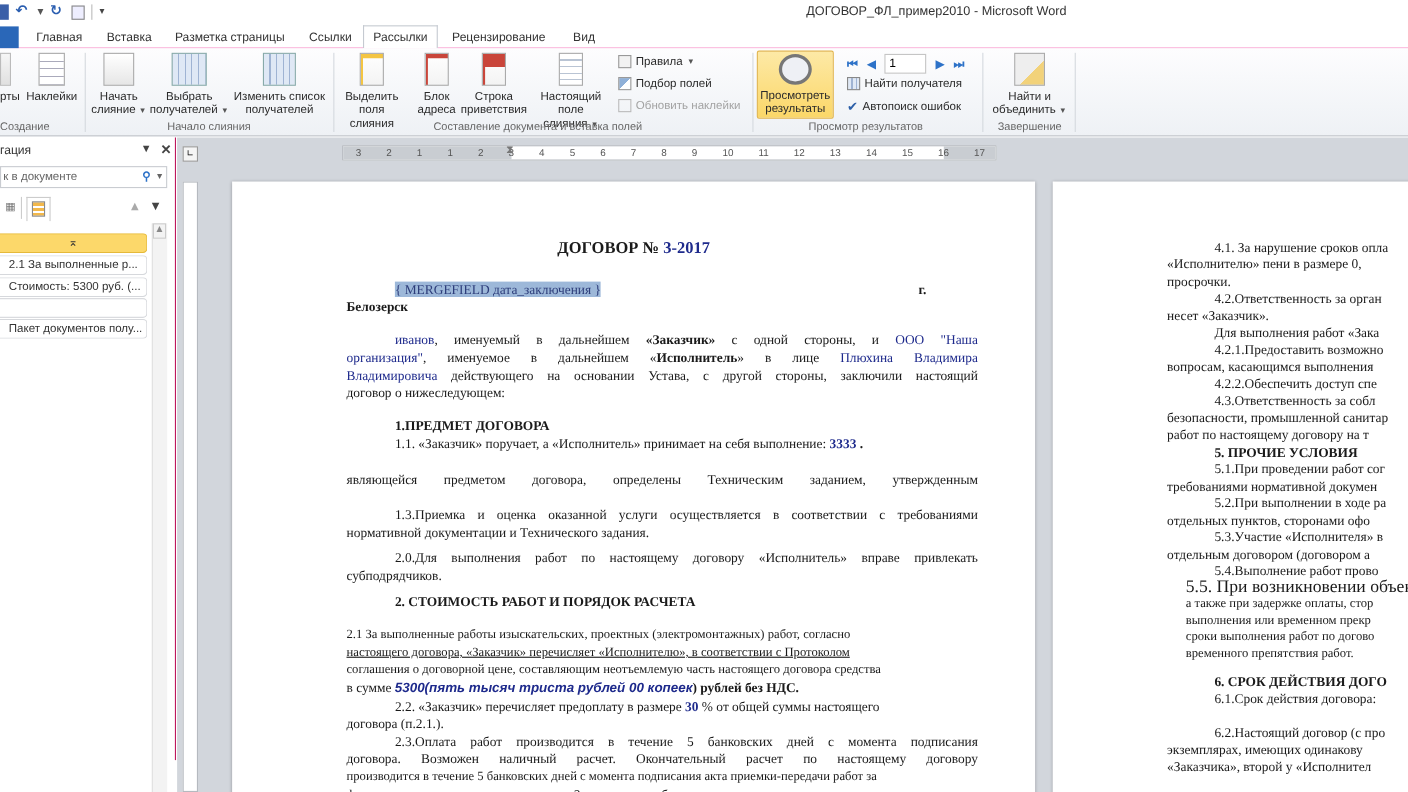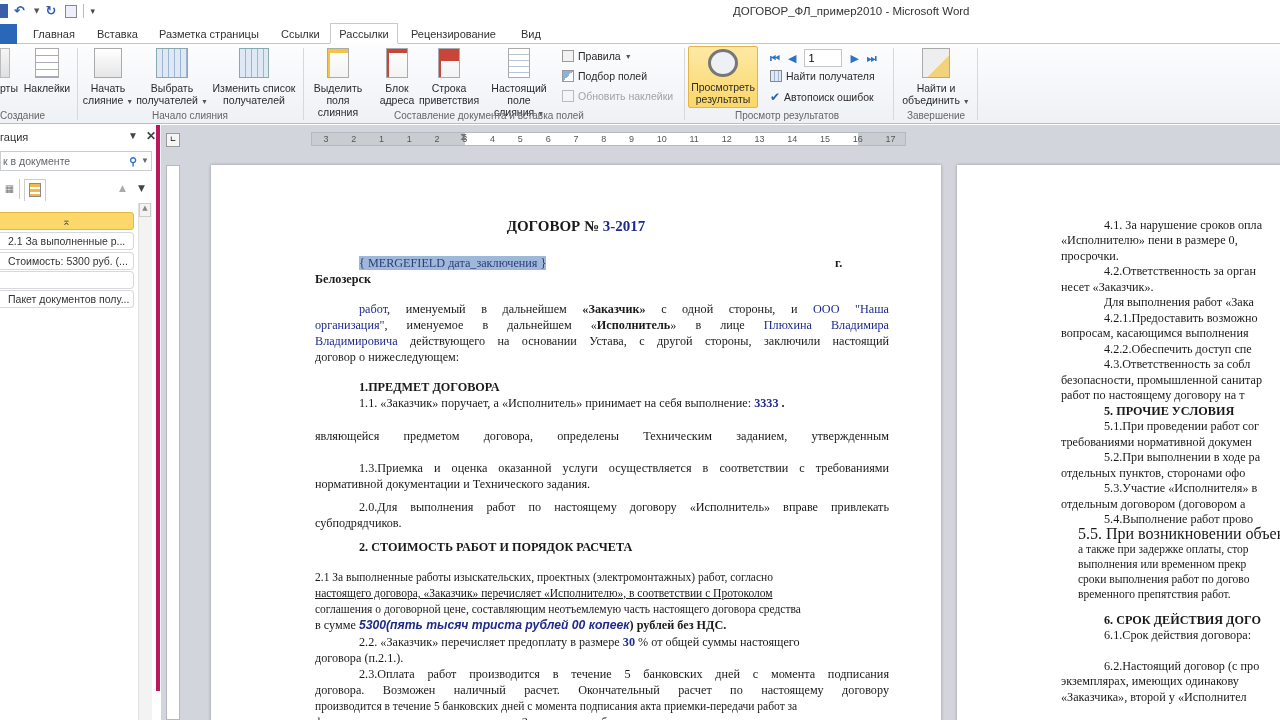--- a/index.html
+++ b/index.html
@@ -17,21 +17,21 @@
 
 #ribbon{position:absolute;left:0;top:44px;width:1280px;height:80px;background:linear-gradient(#fdfdfe,#eef1f5);border-bottom:1px solid #b9bec5;}
 .rbtn{position:absolute;font-size:10.5px;color:#2b2b2b;text-align:center;line-height:12px;font-family:"Liberation Sans",sans-serif;}
 .rbtn .ico{margin:0 auto 4px;width:28px;height:30px;}
 .grp-label{position:absolute;top:66px;font-size:10px;color:#666;font-family:"Liberation Sans",sans-serif;white-space:nowrap;}
 .grp-sep{position:absolute;top:4px;width:1px;height:72px;background:#d5d9de;}
 .small-btn{position:absolute;font-size:10.5px;color:#2b2b2b;display:flex;align-items:center;gap:4px;font-family:"Liberation Sans",sans-serif;white-space:nowrap;}
 .small-btn.disabled{color:#a3a3a3;}
 .caret{font-size:7px;color:#555;}
 
-#navpane{position:absolute;left:0;top:125px;width:160px;height:566px;background:#fff;border-right:4px solid #be185d;padding-left:33px;}
+#navpane{position:absolute;left:0;top:125px;width:160px;height:566px;background:#fff;border-right:1px solid #be185d;padding-left:33px;}
 #nav-header{position:absolute;left:0;top:4px;width:160px;height:18px;font-size:11px;color:#333;font-family:"Liberation Sans",sans-serif;}
 #nav-search{position:absolute;left:0;top:26px;width:152px;height:20px;border:1px solid #c9ccd1;background:#fff;font-size:10.5px;color:#666;padding-left:2px;line-height:18px;font-family:"Liberation Sans",sans-serif;}
 .nav-item{position:absolute;left:0;width:134px;height:18px;border:1px solid #d6d8dc;border-left:none;border-radius:0 4px 4px 0;background:#fff;font-size:10.5px;color:#333;line-height:16px;padding-left:8px;font-family:"Liberation Sans",sans-serif;white-space:nowrap;overflow:hidden;}
 .nav-item.selected{background:#fcd86a;border-color:#e5b93a;text-align:center;padding-left:0;}
 #nav-scroll{position:absolute;left:138px;top:78px;width:14px;height:517px;background:#f3f3f3;border-left:1px solid #e0e0e0;}
 
 #docarea{position:absolute;left:161px;top:125px;width:1119px;height:595px;background:#d2d6dc;}
 #hruler{position:absolute;left:150px;top:7px;width:595px;height:14px;background:#fff;border:1px solid #b5b9bf;font-size:9px;color:#555;font-family:"Liberation Sans",sans-serif;}
 #hruler .shade-l{position:absolute;left:0;top:0;width:153px;height:12px;background:#c9cdd2;}
 #hruler .shade-r{position:absolute;right:0;top:0;width:47px;height:12px;background:#c9cdd2;}
@@ -235,21 +235,21 @@
 
   <div class="page doc-text" style="left:50px;top:40px;width:730px;height:560px;">
     <div class="line title" style="left:0;width:730px;text-align:center;top:53px;">
       <span>ДОГОВОР  № </span><span class="blue">3-2017</span>
     </div>
     <div class="line" style="left:148px;top:90px;"><span class="merge">{ MERGEFIELD дата_заключения }</span></div>
     <div class="line b" style="left:624px;top:90px;">г.</div>
     <div class="line b" style="left:104px;top:106px;">Белозерск</div>
 
     <div class="line just" style="left:104px;top:136px;width:574px;padding-left:44px;">
-      <span class="blue">работ</span><span>, именуемый в дальнейшем  </span><span class="b">«Заказчик»</span><span> с одной стороны,  и </span><span class="blue">ООО "Наша</span>
+      <span class="blue">иванов</span><span>, именуемый в дальнейшем  </span><span class="b">«Заказчик»</span><span> с одной стороны,  и </span><span class="blue">ООО "Наша</span>
     </div>
     <div class="line just" style="left:104px;top:152px;width:574px;">
       <span class="blue">организация"</span><span>, именуемое в  дальнейшем «</span><span class="b">Исполнитель</span><span>» в лице   </span><span class="blue">Плюхина Владимира</span>
     </div>
     <div class="line just" style="left:104px;top:168px;width:574px;">
       <span class="blue">Владимировича</span><span> действующего на основании Устава, с другой стороны, заключили настоящий</span>
     </div>
     <div class="line" style="left:104px;top:184px;">договор о нижеследующем:</div>
 
     <div class="line b" style="left:148px;top:214px;">1.ПРЕДМЕТ ДОГОВОРА</div>

